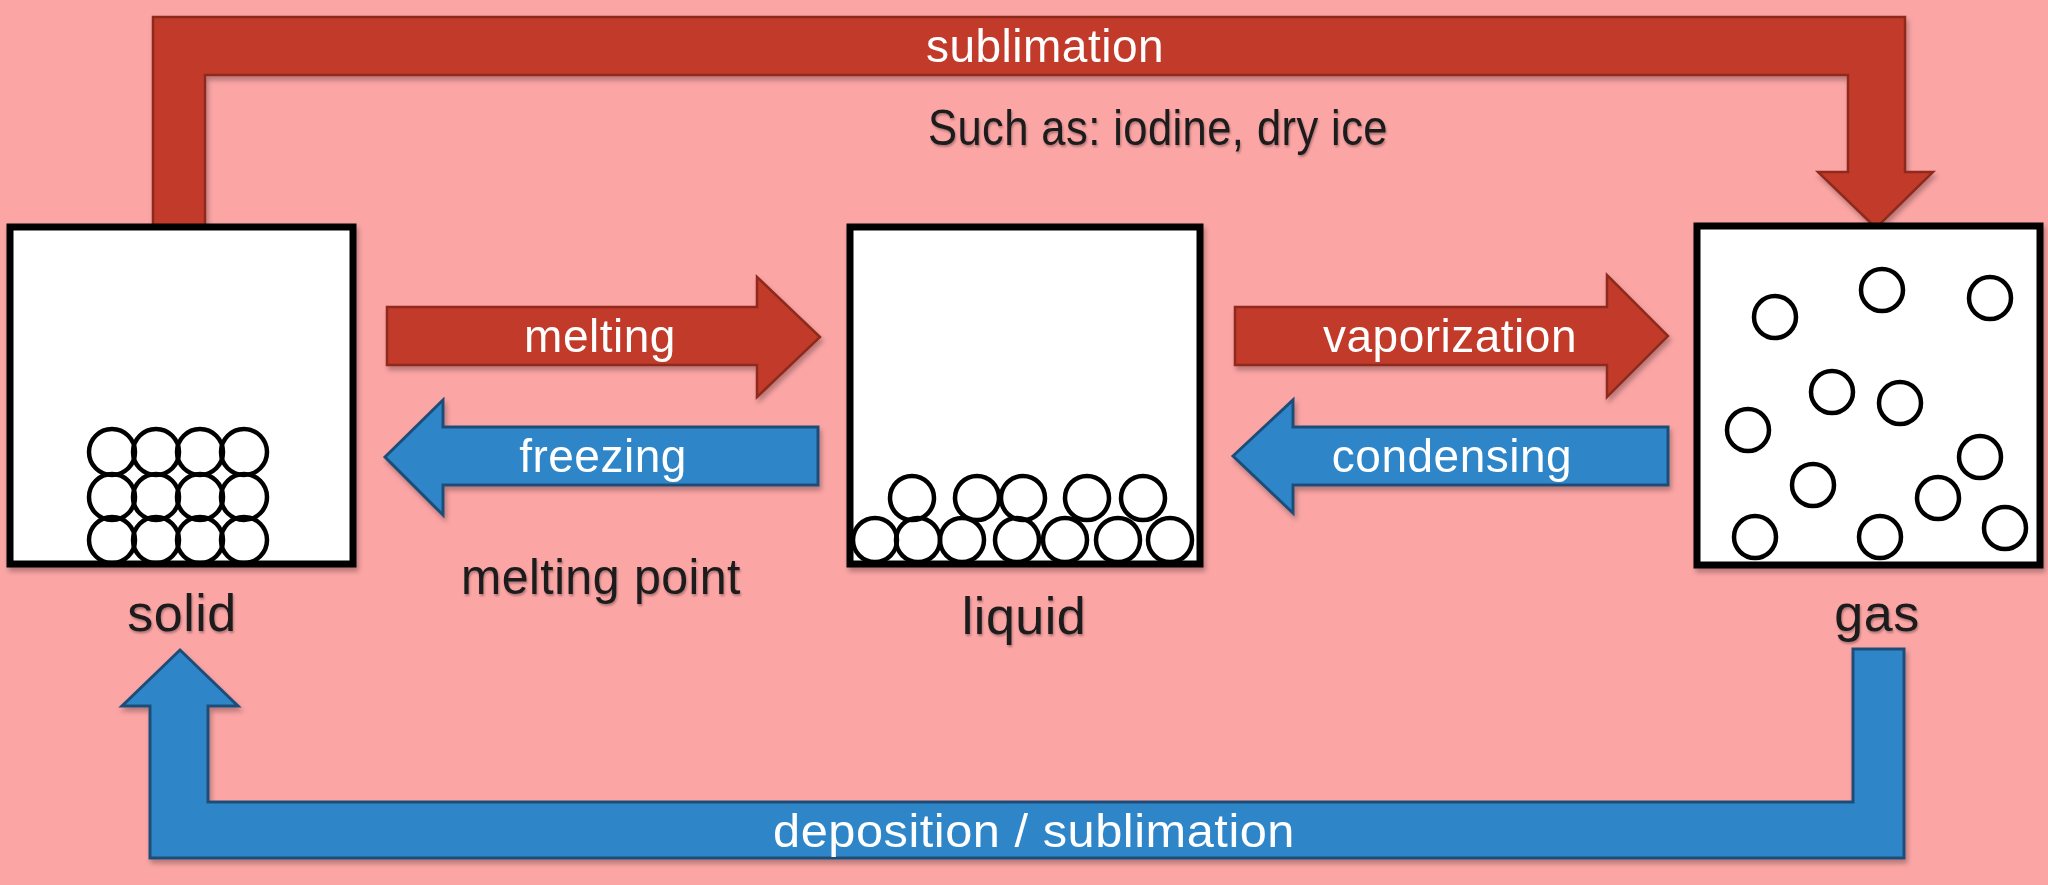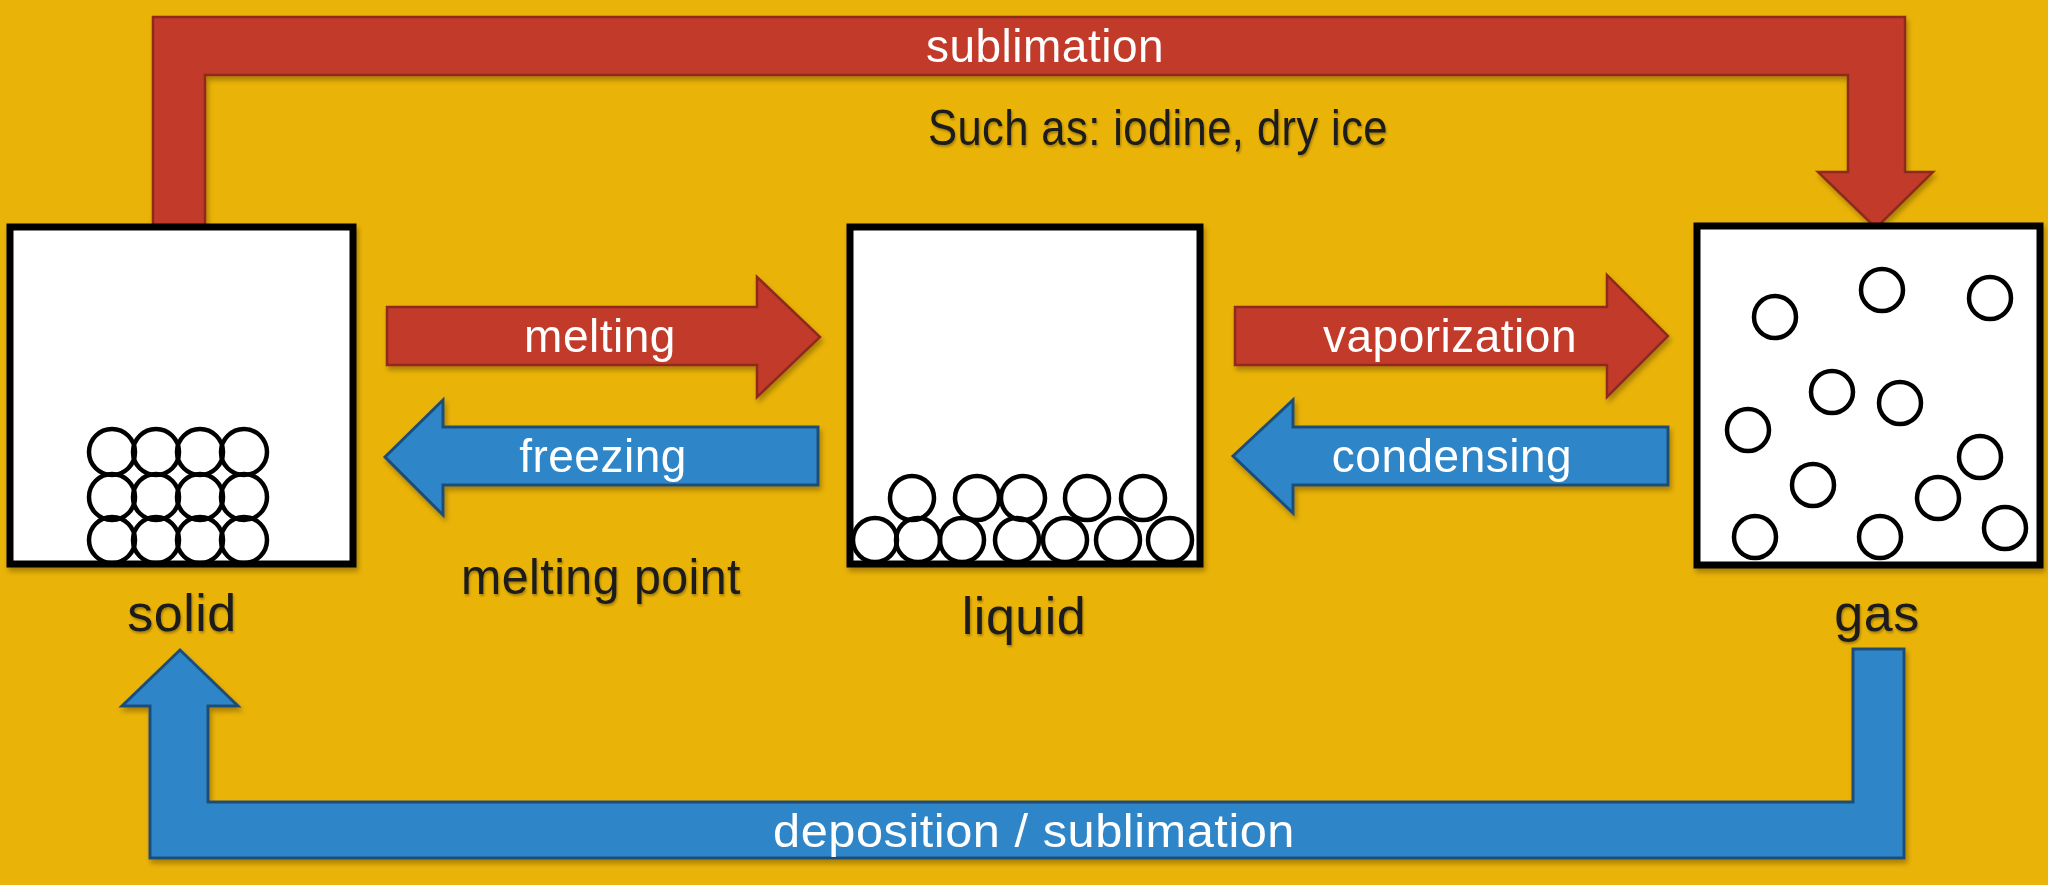--- a/index.html
+++ b/index.html
@@ -1,20 +1,20 @@
 <!DOCTYPE html>
 <html><head>
 <meta charset="utf-8">
 <style>
   html, body { margin: 0; padding: 0; background: #ffffff; }
   .stage {
     position: relative;
     width: 2048px;
     height: 885px;
-    background: #eab308;
+    background: #fca5a5;
     overflow: hidden;
     font-family: "Liberation Sans", "DejaVu Sans", sans-serif;
   }
   svg { display: block; }
   text {
     font-family: "Liberation Sans", "DejaVu Sans", sans-serif;
     font-weight: 300;
   }
   .arrow-label  { font-size: 46px; letter-spacing: 0.5px; }
   .banner-label { font-size: 46px; letter-spacing: 0.5px; }

